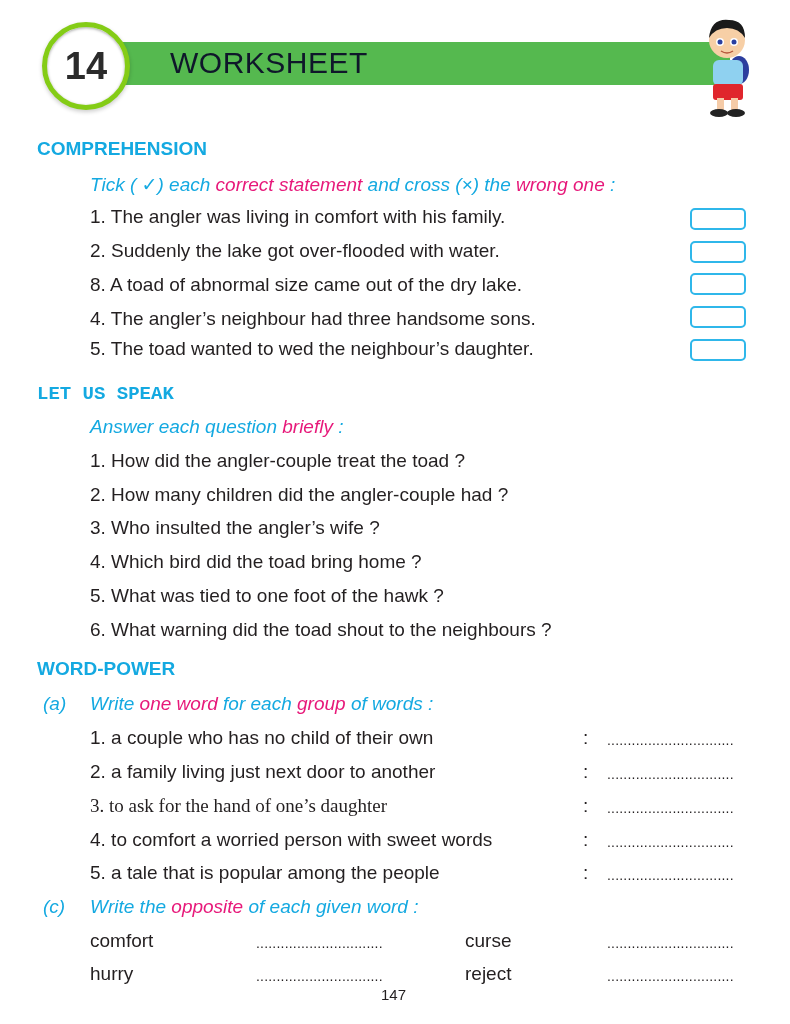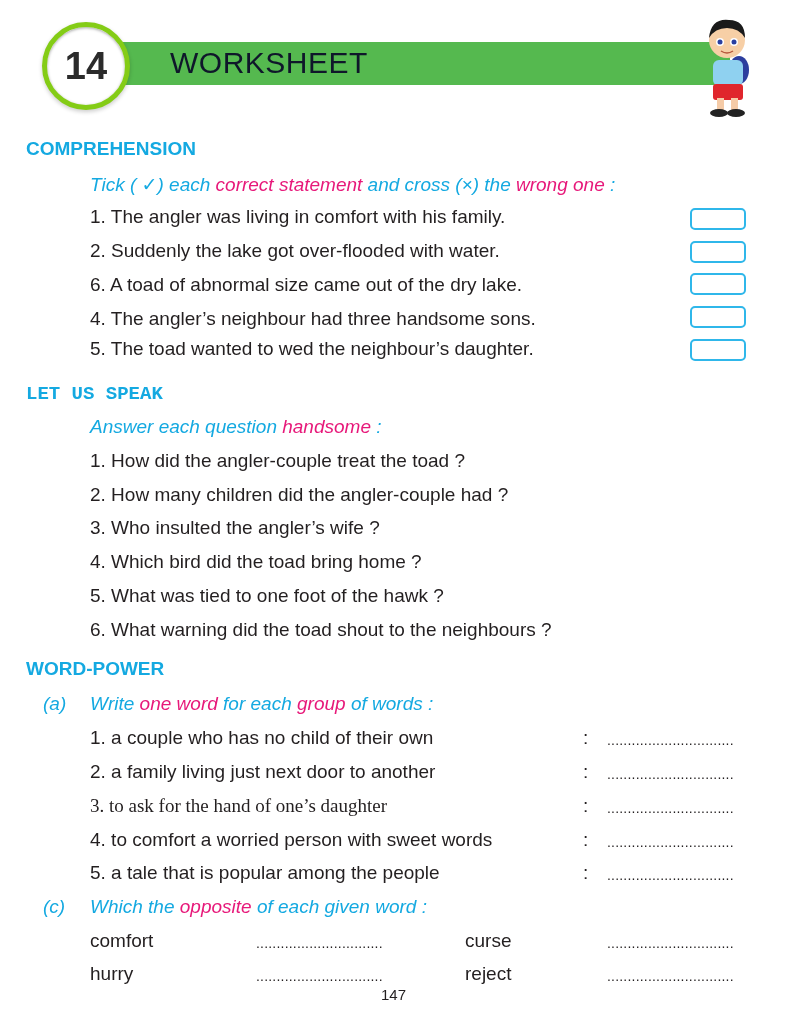--- a/index.html
+++ b/index.html
@@ -5,21 +5,21 @@
   html, body { margin:0; padding:0; background:#ffffff; }
   body { width:790px; height:1024px; position:relative; overflow:hidden;
          font-family:"Liberation Sans", "DejaVu Sans", sans-serif; color:#231f20; }
   .header-band { position:absolute; left:100px; top:42px; width:630px; height:43px; background:#55b94f; }
   .num-circle { position:absolute; left:42px; top:22px; width:88px; height:88px; border-radius:50%;
         background:#ffffff; border:5px solid #84cc16; box-shadow:0 1px 3px rgba(0,0,0,0.35) inset, 0 2px 4px rgba(0,0,0,0.2);
         box-sizing:border-box; display:flex; align-items:center; justify-content:center;
         font-weight:bold; font-size:38px; color:#2b2b2b; z-index:2; }
   .header-title { position:absolute; left:170px; top:46px; font-size:30px; color:#0f172a; letter-spacing:0.5px; }
   .mascot { position:absolute; left:693px; top:10px; width:68px; height:112px; }
-  .sec-head { position:absolute; left:26px; font-weight:bold; font-size:19px; color:#14a9e1;text-align:right; }
+  .sec-head { position:absolute; left:37px; font-weight:bold; font-size:19px; color:#14a9e1;text-align:right; }
   .instr { position:absolute; font-style:italic; font-size:19px; color:#14a9e1; }
   .pink { color:#e7197a; }
   .line { position:absolute; left:90px; font-size:19px; color:#231f20; white-space:nowrap; }
   .tickbox { position:absolute; left:690px; width:56px; height:22px; border:2px solid #2fb7ea; border-radius:5px; box-sizing:border-box; }
   .label-letter { position:absolute; left:43px; font-style:italic; font-size:19px; color:#14a9e1; }
   .colon { position:absolute; left:583px; font-size:19px; }
   .dots { position:absolute; font-size:14px; letter-spacing:0.2px; color:#231f20; white-space:nowrap; }
   .word { position:absolute; font-size:19px; color:#231f20; }
   .page-num { position:absolute; left:381px; top:986px; font-size:15px; color:#231f20; }
 </style>
@@ -49,30 +49,30 @@
 
 <div class="sec-head" style="top:138px;">COMPREHENSION</div>
 <div class="instr" style="left:90px; top:173px;">
   <span>Tick ( ✓) each </span><span class="pink">correct statement</span><span> and cross (×) the </span><span class="pink">wrong one</span><span> :</span>
 </div>
 
 <div class="line" style="top:206px;">1. The angler was living in comfort with his family.</div>
 <div class="tickbox" style="top:208px;"></div>
 <div class="line" style="top:240px;">2. Suddenly the lake got over-flooded with water.</div>
 <div class="tickbox" style="top:241px;"></div>
-<div class="line" style="top:274px;">6. A toad of abnormal size came out of the dry lake.</div>
+<div class="line" style="top:274px;">8. A toad of abnormal size came out of the dry lake.</div>
 <div class="tickbox" style="top:273px;"></div>
 <div class="line" style="top:308px;">4. The angler’s neighbour had three handsome sons.</div>
 <div class="tickbox" style="top:306px;"></div>
 <div class="line" style="top:338px;">5. The toad wanted to wed the neighbour’s daughter.</div>
 <div class="tickbox" style="top:339px;"></div>
 
 <div class="sec-head" style="top:383px;font-family:Liberation Mono, monospace;">LET US SPEAK</div>
 <div class="instr" style="left:90px; top:416px;">
-  <span>Answer each question </span><span class="pink">handsome</span><span> :</span>
+  <span>Answer each question </span><span class="pink">briefly</span><span> :</span>
 </div>
 <div class="line" style="top:450px;">1. How did the angler-couple treat the toad ?</div>
 <div class="line" style="top:484px;text-align:right;">2. How many children did the angler-couple had ?</div>
 <div class="line" style="top:517px;">3. Who insulted the angler’s wife ?</div>
 <div class="line" style="top:551px;">4. Which bird did the toad bring home ?</div>
 <div class="line" style="top:585px;">5. What was tied to one foot of the hawk ?</div>
 <div class="line" style="top:619px;">6. What warning did the toad shout to the neighbours ?</div>
 
 <div class="sec-head" style="top:658px;">WORD-POWER</div>
 <div class="label-letter" style="top:693px;">(a)</div>
@@ -95,21 +95,21 @@
 <div class="line" style="top:829px;">4. to comfort a worried person with sweet words</div>
 <div class="colon" style="top:829px;">:</div>
 <div class="dots" style="left:607px; top:834px;">...............................</div>
 
 <div class="line" style="top:862px;">5. a tale that is popular among the people</div>
 <div class="colon" style="top:862px;">:</div>
 <div class="dots" style="left:607px; top:867px;">...............................</div>
 
 <div class="label-letter" style="top:896px;">(c)</div>
 <div class="instr" style="left:90px; top:896px;">
-  <span>Which the </span><span class="pink">opposite</span><span> of each given word :</span>
+  <span>Write the </span><span class="pink">opposite</span><span> of each given word :</span>
 </div>
 
 <div class="word" style="left:90px; top:930px;">comfort</div>
 <div class="dots" style="left:256px; top:935px;">...............................</div>
 <div class="word" style="left:465px; top:930px;">curse</div>
 <div class="dots" style="left:607px; top:935px;">...............................</div>
 
 <div class="word" style="left:90px; top:963px;">hurry</div>
 <div class="dots" style="left:256px; top:968px;">...............................</div>
 <div class="word" style="left:465px; top:963px;">reject</div>

